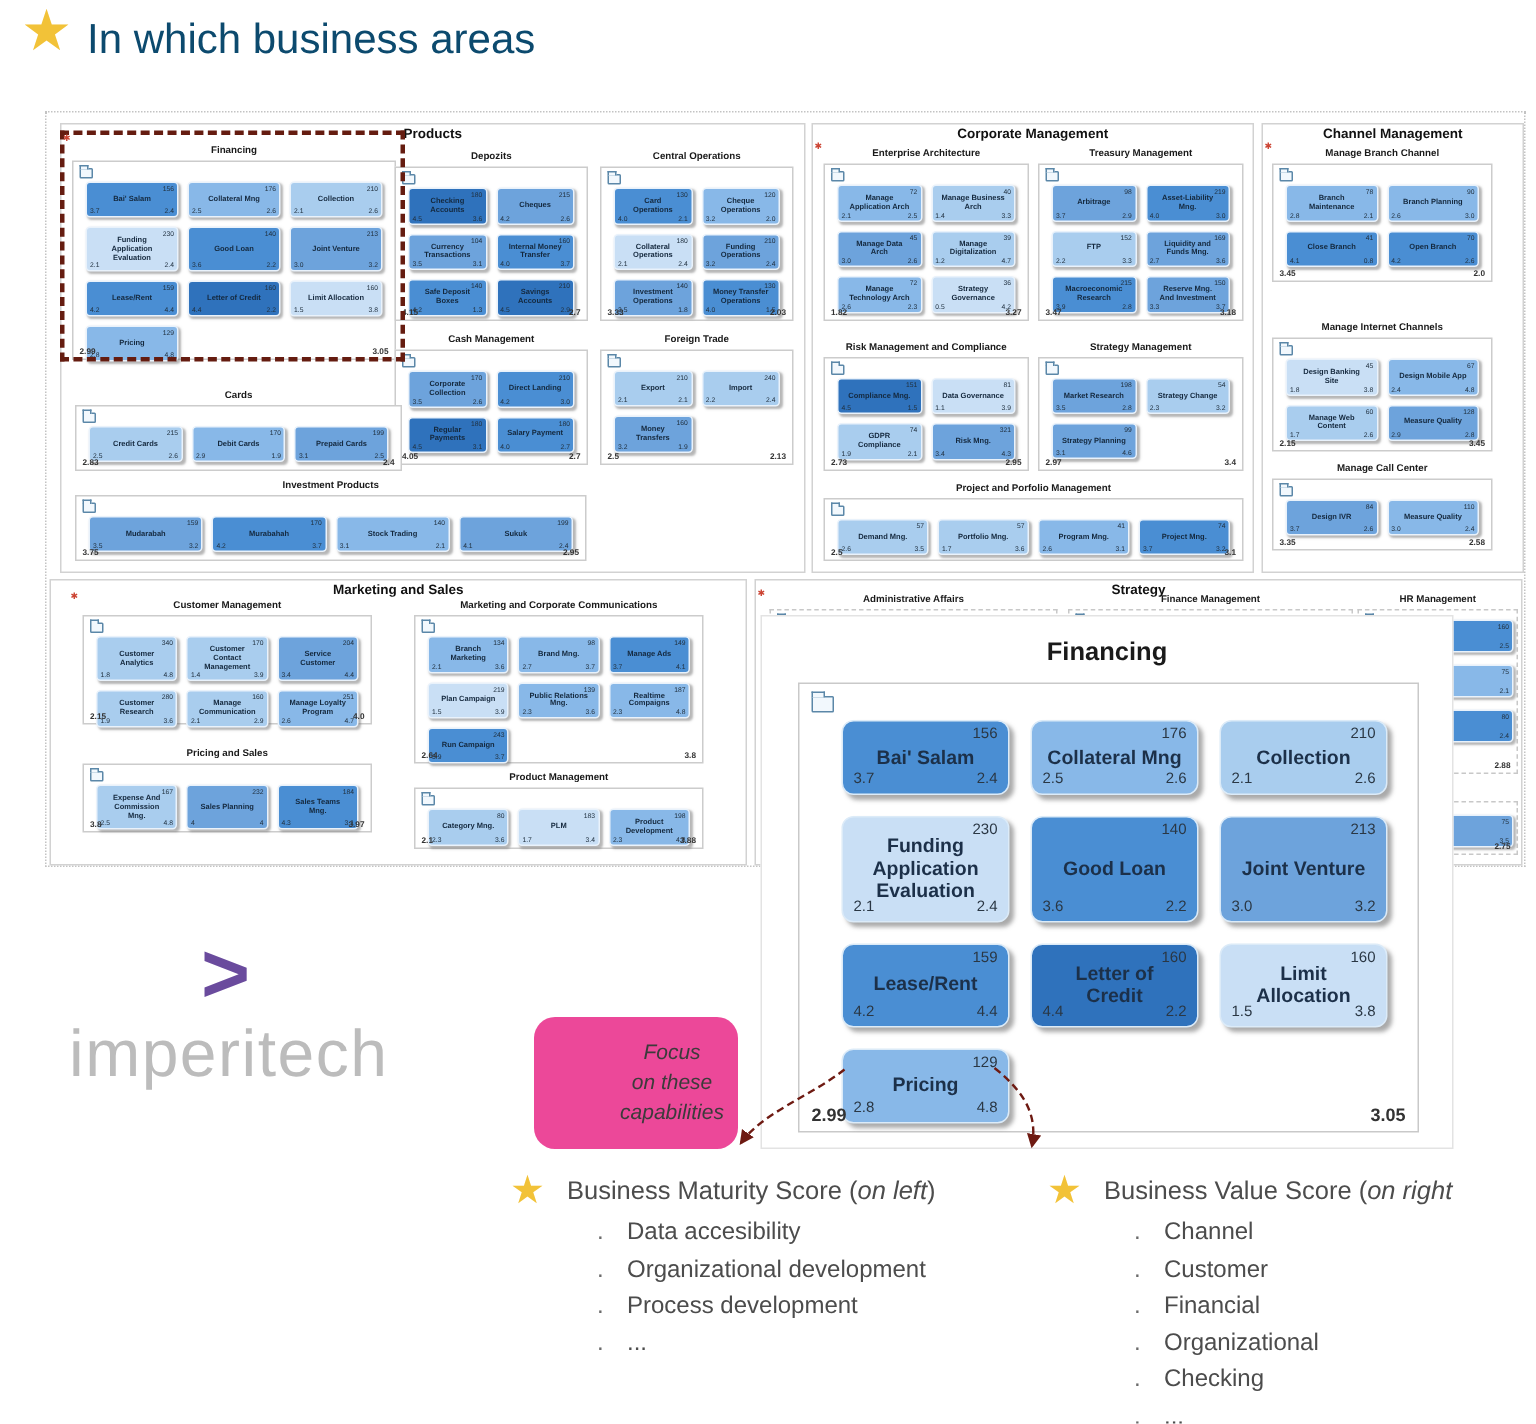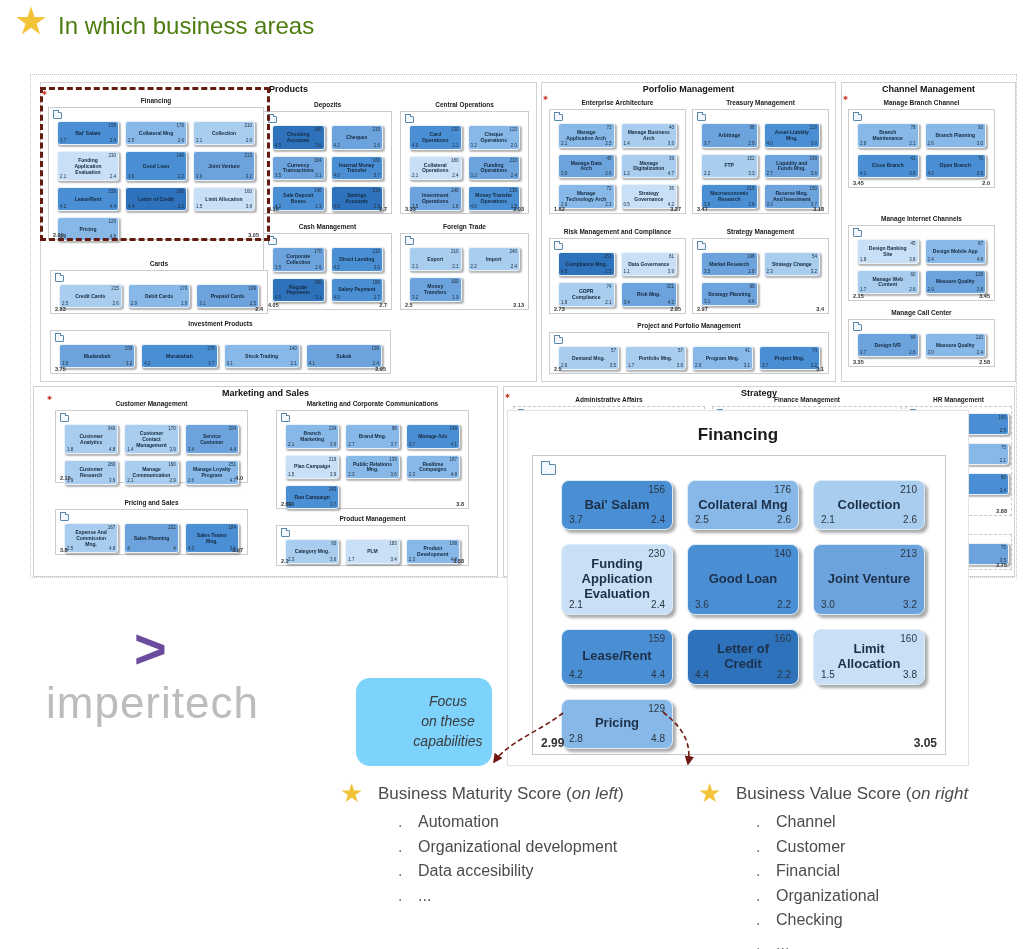--- a/index.html
+++ b/index.html
@@ -1,20 +1,20 @@
 <!DOCTYPE html>
 <html><head>
 <meta charset="utf-8">
 <style>
   * { margin:0; padding:0; box-sizing:border-box; }
   html,body { width:1024px; height:949px; background:#ffffff; font-family:"Liberation Sans", sans-serif; position:relative; overflow:hidden; }
 
   
   .hdr-star { position:absolute; left:14px; top:2px; font-size:38px; line-height:1; }
-  .page-title { position:absolute; left:58px; top:12px; font-size:24px; line-height:27px; color:#4d7c0f; }
+  .page-title { position:absolute; left:58px; top:12px; font-size:28px; line-height:27px; color:#0c4a6e; }
 
   
   .outer-frame { position:absolute; left:30px; top:74px; width:987px; height:504px; border:1px dotted #c3c3c3; }
 
   
   .group { position:absolute; border:1px solid #d2d2d2; background:transparent; }
   .group-title { position:absolute; top:1px; left:0; width:100%; text-align:center; font-size:9px; font-weight:bold; color:#111; }
 
   
   .section { position:absolute; }
@@ -82,21 +82,21 @@
   <div>In which business areas</div>
 </div>
 
 <div class="outer-frame"></div>
 
 <div id="diagram">
     <div class="group" style="left: 40px; top: 82px; width: 497px; height: 300px;">
       <div class="group-title">Products</div>
     </div>
     <div class="group" style="left: 541px; top: 82px; width: 295px; height: 300px;">
-      <div class="group-title">Porfolio Management</div>
+      <div class="group-title">Corporate Management</div>
     </div>
     <div class="group" style="left: 841px; top: 82px; width: 175px; height: 300px;">
       <div class="group-title">Channel Management</div>
     </div>
     <div class="group" style="left: 33px; top: 386px; width: 465px; height: 191px;">
       <div class="group-title">Marketing and Sales</div>
     </div>
     <div class="group" style="left: 503px; top: 386px; width: 512px; height: 191px;">
       <div class="group-title">Strategy</div>
     </div>
@@ -933,21 +933,21 @@
     <span class="ov-score-l">2.99</span>
     <span class="ov-score-r">3.05</span>
   </div>
 </div>
 
 <div class="logo">
   <span class="logo-chevron" style="color: rgb(106, 75, 157);">&gt;</span>
   <span class="logo-text" style="color: rgb(188, 188, 188);">imperitech</span>
 </div>
 
-<div class="callout" style="background: #7dd3fc; padding-left: 48px;">
+<div class="callout" style="background: #ec4899; padding-left: 48px;">
   <div>Focus</div>
   <div>on these</div>
   <div>capabilities</div>
 </div>
 
 <svg class="arrows" width="1024" height="949">
   <defs>
     <marker id="ah" markerWidth="8" markerHeight="8" refX="5" refY="3" orient="auto">
       <path id="ah-path" d="M0,0 L6,3 L0,6 z" fill="#6e1a12"></path>
     </marker>
@@ -955,23 +955,23 @@
   <path class="arrow-path" d="M 563 713 C 540 731, 508 742, 494 762" fill="none" stroke-width="1.6" stroke-dasharray="5 3" marker-end="url(#ah)" stroke="#6e1a12"></path>
   <path class="arrow-path" d="M 663 712 C 687 731, 691 747, 688 764" fill="none" stroke-width="1.6" stroke-dasharray="5 3" marker-end="url(#ah)" stroke="#6e1a12"></path>
 </svg>
 
 <div class="ann" style="left:340px; top:784px;">
   <span class="ann-star" style="color: rgb(242, 194, 56);">★</span>
   <div class="ann-title">
     <span>Business Maturity Score (</span><i>on left</i><span>)</span>
   </div>
   <ul class="ann-list">
-      <li class="ann-item">Automation</li>
+      <li class="ann-item">Data accesibility</li>
       <li class="ann-item">Organizational development</li>
-      <li class="ann-item">Data accesibility</li>
+      <li class="ann-item">Process development</li>
       <li class="ann-item">...</li>
     </ul>
 </div>
 
 <div class="ann" style="left:698px; top:784px;">
   <span class="ann-star" style="color: rgb(242, 194, 56);">★</span>
   <div class="ann-title">
     <span>Business Value Score (</span><i>on right</i><span></span>
   </div>
   <ul class="ann-list">

